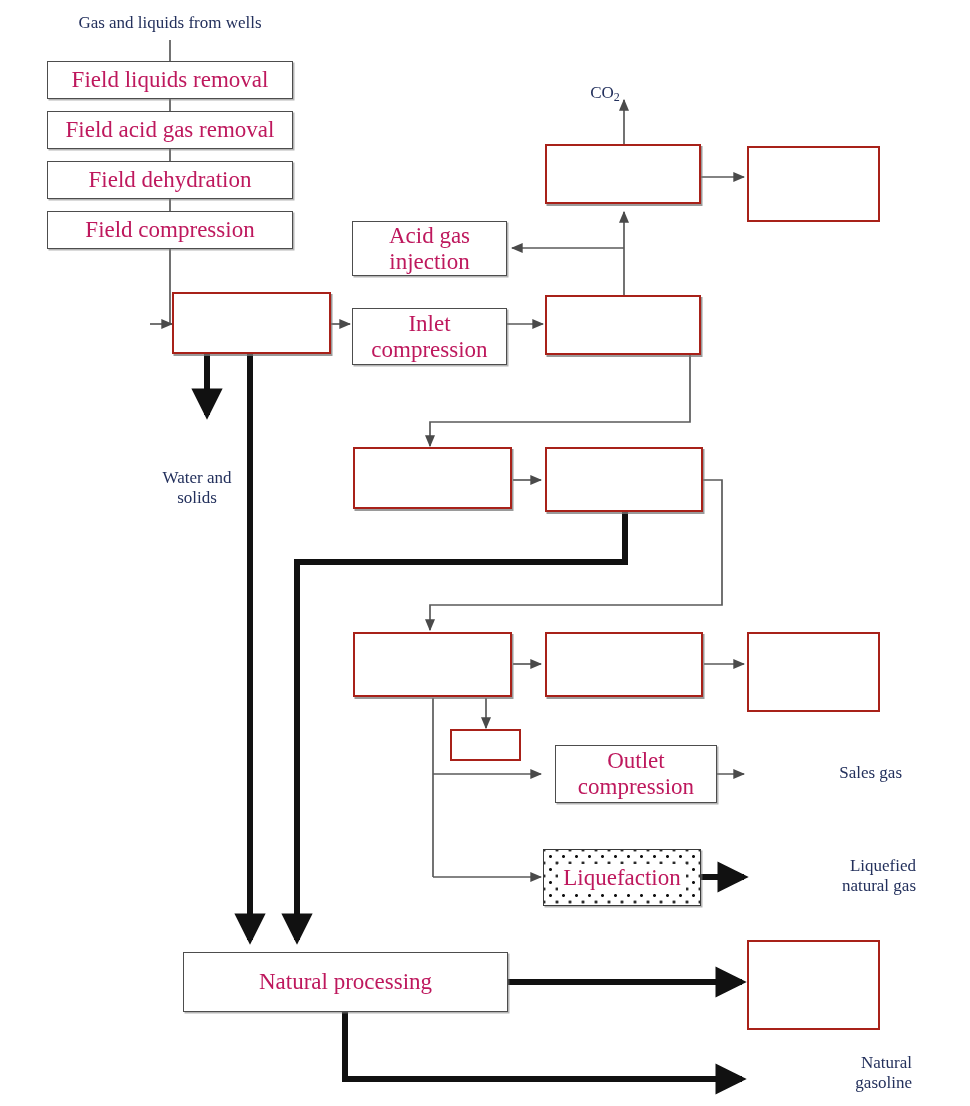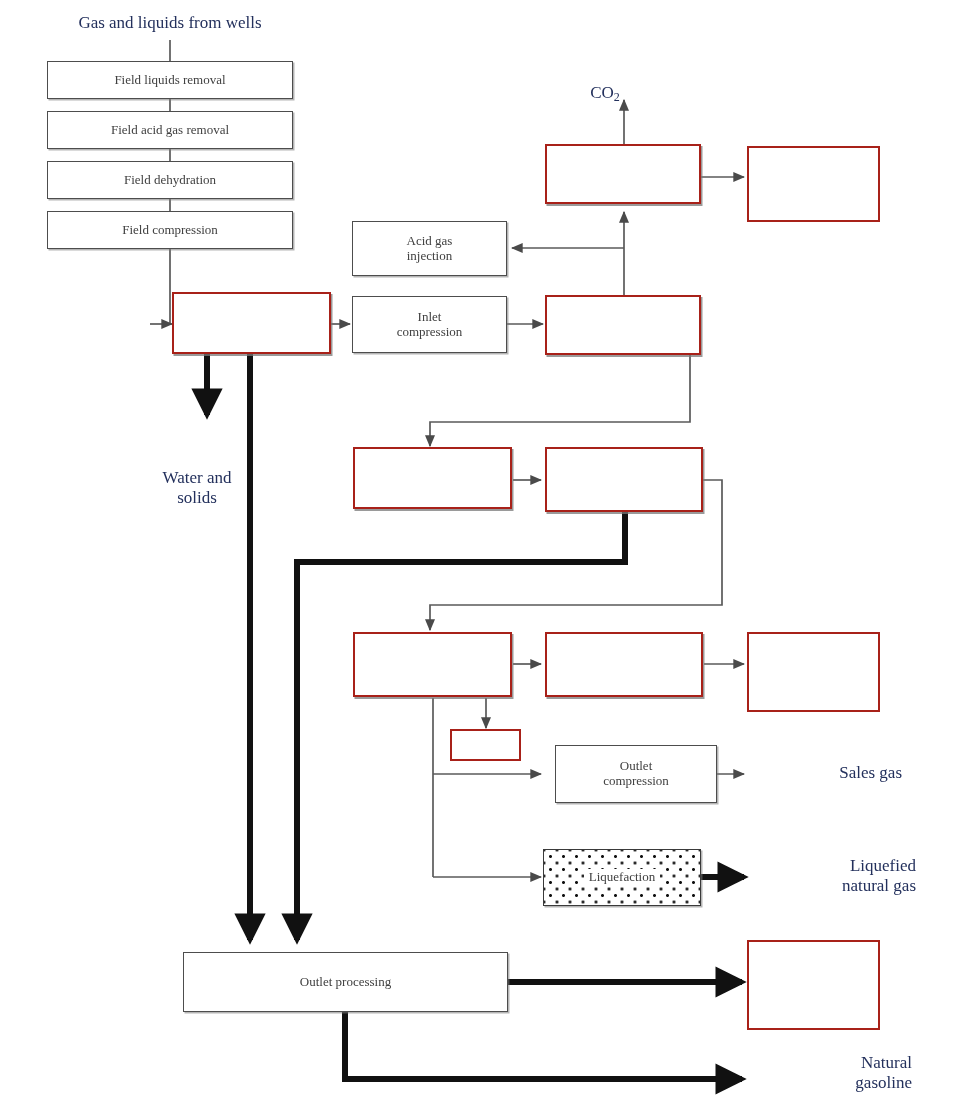--- a/index.html
+++ b/index.html
@@ -25,22 +25,22 @@
     pointer-events: none;
   }
   .node {
     position: absolute;
     box-sizing: border-box;
     display: flex;
     align-items: center;
     justify-content: center;
     text-align: center;
     line-height: 1.12;
-    color: #404040;
-    font-size: 13px;
+    color: #be185d;
+    font-size: 23px;
     background: #ffffff;
   }
   .node.gray {
     border: 1.6px solid #4d4d4d;
     box-shadow: 1.5px 1.5px 0 0 rgba(120,120,120,0.55);
   }
   .node.red {
     border: 2.4px solid #a82119;
   }
   .node.red.shadowed {
@@ -169,21 +169,21 @@
   <div class="node gray" style="left:47px; top:61px; width:246px; height:38px;">Field liquids removal</div>
 
   <div class="node gray" style="left:47px; top:161px; width:246px; height:38px;">Field dehydration</div>
 
   <div class="node gray" style="left:47px; top:111px; width:246px; height:38px;">Field acid gas removal</div>
 
   <div class="node gray" style="left:47px; top:211px; width:246px; height:38px;">Field compression</div>
 
   <div class="node red shadowed" style="left:172px; top:292px; width:159px; height:62px;"></div>
 
-  <div class="node gray" style="left:352px; top:296px; width:155px; height:57px; white-space:pre-line;">Inlet
+  <div class="node gray" style="left:352px; top:308px; width:155px; height:57px; white-space:pre-line;">Inlet
 compression</div>
 
   <div class="node gray" style="left:352px; top:221px; width:155px; height:55px; white-space:pre-line;">Acid gas
 injection</div>
 
   <div class="node red shadowed" style="left:545px; top:295px; width:156px; height:60px;"></div>
 
   <div class="node red shadowed" style="left:545px; top:144px; width:156px; height:60px;"></div>
 
   <div class="node red" style="left:747px; top:146px; width:133px; height:76px;"></div>
@@ -200,17 +200,17 @@
 
   <div class="node red" style="left:450px; top:729px; width:71px; height:32px;"></div>
 
   <div class="node gray" style="left:543px; top:745px; width:162px; height:58px; white-space:pre-line;margin-left:12px;">Outlet
 compression</div>
 
   <div class="node dotted" style="left:543px; top:849px; width:158px; height:57px;">
     <span class="inner">Liquefaction</span>
   </div>
 
-  <div class="node gray" style="left:183px; top:952px; width:325px; height:60px;">Outlet processing</div>
+  <div class="node gray" style="left:183px; top:952px; width:325px; height:60px;">Natural processing</div>
 
   <div class="node red" style="left:747px; top:940px; width:133px; height:90px;"></div>
 
 </div>
 
 </body></html>

